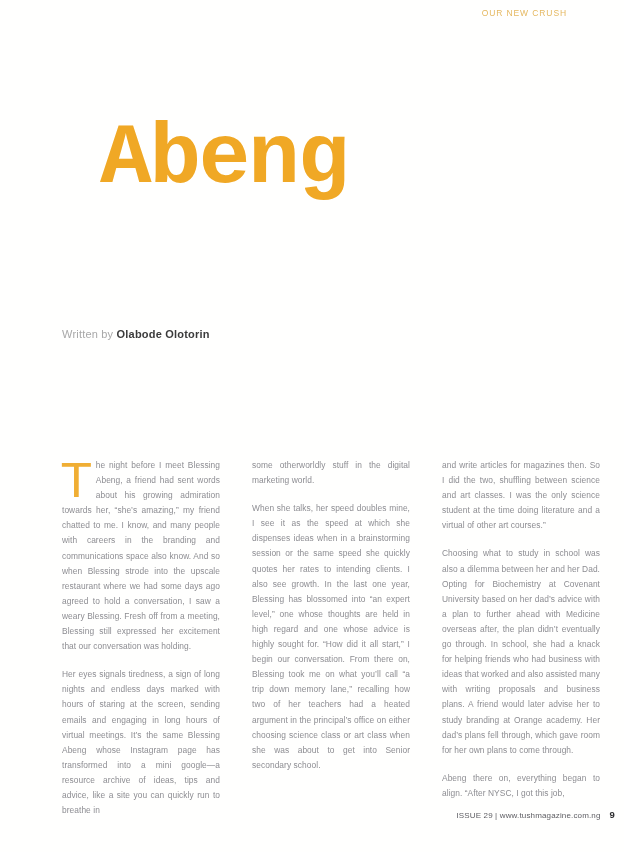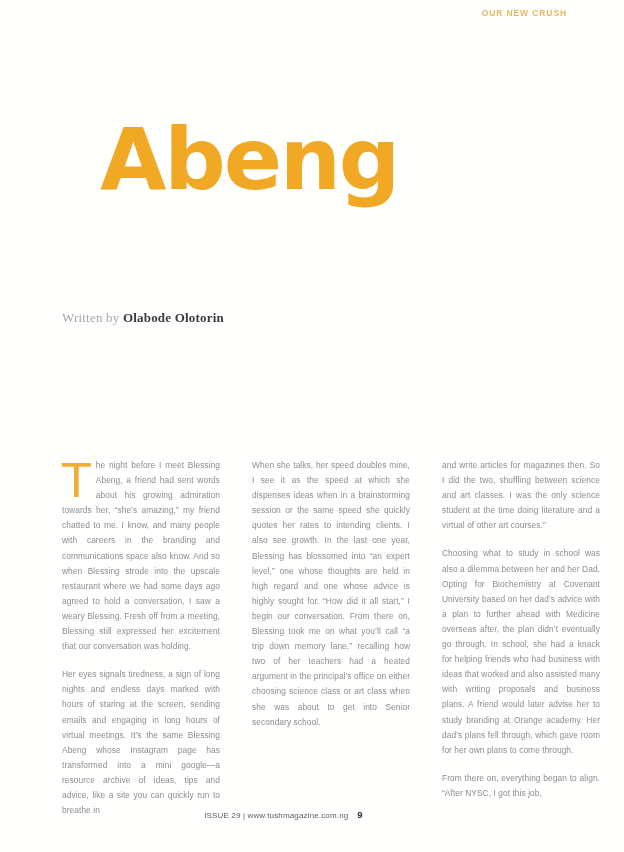--- a/index.html
+++ b/index.html
@@ -24,21 +24,21 @@
   }
 
   
   .running-head {
     position: absolute;
     top: 8px;
     left: 0;
     width: 567px;
     text-align: right;
     font-size: 8.5px;
-    font-weight: bold;
+    font-weight: normal;
     letter-spacing: 0.9px;
     color: #e5b860;
     text-transform: uppercase;
   }
 
   
   .title-block {
     position: absolute;
     top: 122px;
     left: 62px;
@@ -48,31 +48,31 @@
     font-family: "DejaVu Sans", sans-serif;
     font-weight: bold;
     font-size: 86px;
     line-height: 0.88;
     color: #f0a825;
     letter-spacing: -2.2px;
     white-space: nowrap;
   }
   .title-line.second {
     padding-left: 38px;
+    font-family: Liberation Mono, monospace;
   }
 
   
   .byline {
     position: absolute;
-    top: 310px;
+    top: 328px;
     left: 62px;
-    font-size: 13px;
+    font-size: 11px;
     color: #a8a8a8;
     letter-spacing: 0.2px;
-    font-family: Liberation Serif, serif;
   }
   .byline .author {
     color: #3b3b3b;
     font-weight: bold;
   }
 
   
   .columns {
     position: absolute;
     top: 418px;
@@ -112,24 +112,25 @@
     padding: 2px 5px 0 0;
     margin-top: 1px;
   }
 
   
   .footer {
     position: absolute;
     bottom: 32px;
     left: 0;
     width: 567px;
-    text-align: center;
+    text-align: right;
     font-size: 8px;
     color: #5d5d62;
     letter-spacing: 0.15px;
+    padding-left: 48px;
   }
   .footer .pagenum {
     display: inline-block;
     margin-left: 9px;
     font-weight: bold;
     font-size: 9.5px;
     color: #2e2e31;
   }
 </style>
 </head>
@@ -148,27 +149,28 @@
   </div>
 
   <div class="columns">
 
     <div class="column first">
       <p class="lead">The night before I meet Blessing Abeng, a friend had sent words about his growing admiration towards her, “she’s amazing,” my friend chatted to me. I know, and many people with careers in the branding and communications space also know. And so when Blessing strode into the upscale restaurant where we had some days ago agreed to hold a conversation, I saw a weary Blessing. Fresh off from a meeting, Blessing still expressed her excitement that our conversation was holding.</p>
       <p>Her eyes signals tiredness, a sign of long nights and endless days marked with hours of staring at the screen, sending emails and engaging in long hours of virtual meetings. It’s the same Blessing Abeng whose Instagram page has transformed into a mini google—a resource archive of ideas, tips and advice, like a site you can quickly run to breathe in</p>
     </div>
 
     <div class="column">
+      <p>some otherworldly stuff in the digital marketing world.</p>
       <p>When she talks, her speed doubles mine, I see it as the speed at which she dispenses ideas when in a brainstorming session or the same speed she quickly quotes her rates to intending clients. I also see growth. In the last one year, Blessing has blossomed into “an expert level,” one whose thoughts are held in high regard and one whose advice is highly sought for. “How did it all start,” I begin our conversation. From there on, Blessing took me on what you’ll call “a trip down memory lane,” recalling how two of her teachers had a heated argument in the principal’s office on either choosing science class or art class when she was about to get into Senior secondary school.</p>
     </div>
 
     <div class="column">
       <p>and write articles for magazines then. So I did the two, shuffling between science and art classes. I was the only science student at the time doing literature and a virtual of other art courses.”</p>
       <p>Choosing what to study in school was also a dilemma between her and her Dad. Opting for Biochemistry at Covenant University based on her dad’s advice with a plan to further ahead with Medicine overseas after, the plan didn’t eventually go through. In school, she had a knack for helping friends who had business with ideas that worked and also assisted many with writing proposals and business plans. A friend would later advise her to study branding at Orange academy. Her dad’s plans fell through, which gave room for her own plans to come through.</p>
-      <p>From there on, everything began to align. “After NYSC, I got this job,</p>
+      <p>Abeng there on, everything began to align. “After NYSC, I got this job,</p>
     </div>
 
   </div>
 
   <div class="footer">
     <span>ISSUE 29 | www.tushmagazine.com.ng</span><span class="pagenum">9</span>
   </div>
 
 </div>
 

